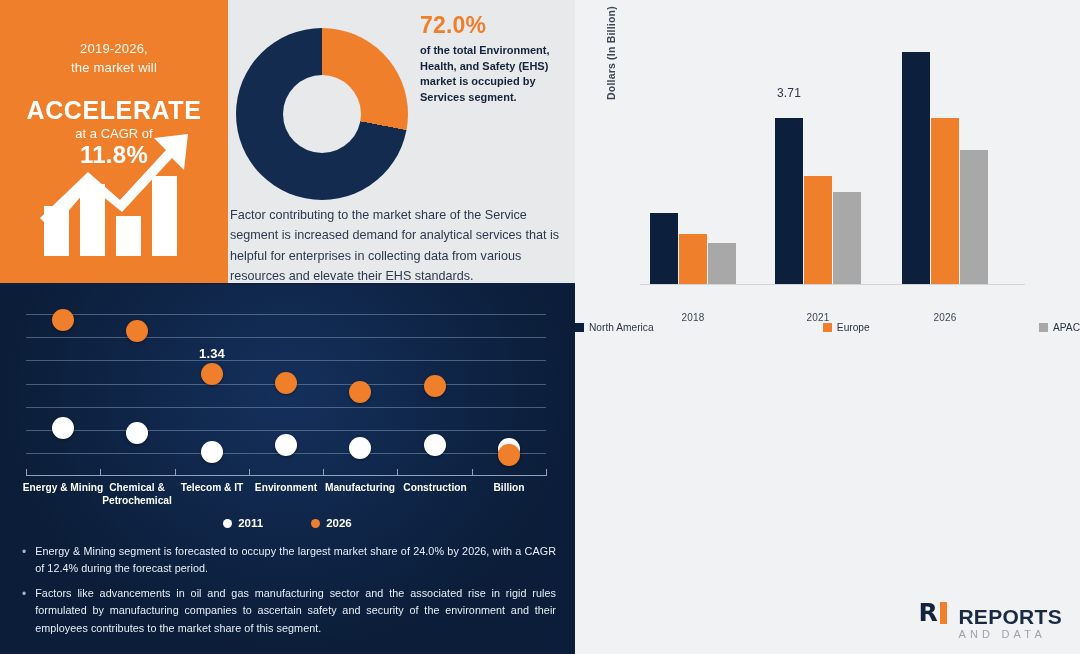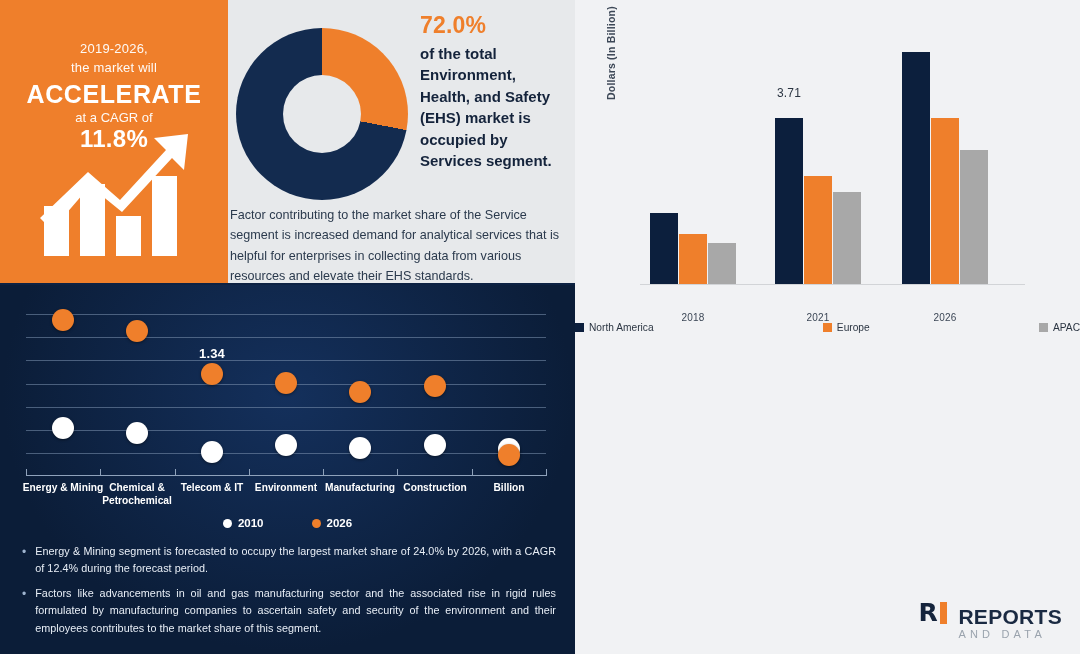--- a/index.html
+++ b/index.html
@@ -16,21 +16,21 @@
   }
 
   
   .panel-accelerate {
     position: absolute; left: 0; top: 0; width: 228px; height: 285px;
     background: #ef7f2b; overflow: hidden;
   }
   .acc-text { position: absolute; left: 0; top: 40px; width: 228px; text-align: center; color: #fff; }
   .acc-l1 { font-size: 13px; letter-spacing: .2px; opacity: .96; line-height: 1.45; }
   .acc-l2 { font-size: 13px; letter-spacing: .2px; opacity: .96; line-height: 1.45; }
-  .acc-big { font-size: 25px; font-weight: bold; letter-spacing: .6px; margin-top: 2px; line-height: 1.15; }
+  .acc-big { font-size: 25px; font-weight: bold; letter-spacing: .6px; margin-top: 18px; line-height: 1.15; }
   .acc-l3 { font-size: 13px; margin-top: 2px; opacity: .96; }
   .acc-cagr { font-size: 24px; font-weight: bold; letter-spacing: .3px; line-height: 1.15; }
   .acc-icon { position: absolute; left: 36px; top: 132px; width: 160px; height: 130px; }
 
   
   .panel-donut {
     position: absolute; left: 228px; top: 0; width: 347px; height: 285px;
     background: #e7e9eb;
     padding-left: 32px;
   }
@@ -39,21 +39,21 @@
     border-radius: 50%;
   }
   .donut-hole {
     position: absolute; left: 50%; top: 50%; width: 78px; height: 78px;
     margin-left: -39px; margin-top: -39px; border-radius: 50%;
     background: #e7e9eb;
   }
   .donut-stat { position: absolute; left: 192px; top: 12px; width: 150px; }
   .donut-pct { font-size: 23px; font-weight: bold; color: #ef7f2b; letter-spacing: .2px; }
   .donut-desc {
-    margin-top: 4px; font-size: 15px; font-weight: bold; color: #14233b;
+    margin-top: 4px; font-size: 11px; font-weight: bold; color: #14233b;
     line-height: 1.43;
   }
   .donut-note {
     position: absolute; left: 0px; top: 205px; width: 340px;
     font-size: 12.6px; color: #2b3a4d; line-height: 1.62; padding-left: 2px;
   }
 
   
   .panel-dots {
     position: absolute; left: 0; top: 285px; width: 575px; height: 369px;
@@ -220,21 +220,21 @@
         <div class="dp-xlabel" style="left: 111px; width: 86.2857px;">Chemical &amp; Petrochemical</div>
         <div class="dp-xlabel" style="left: 186px; width: 86.2857px;">Telecom &amp; IT</div>
         <div class="dp-xlabel" style="left: 260px; width: 86.2857px;">Environment</div>
         <div class="dp-xlabel" style="left: 334px; width: 86.2857px;">Manufacturing</div>
         <div class="dp-xlabel" style="left: 409px; width: 86.2857px;">Construction</div>
         <div class="dp-xlabel" style="left: 483px; width: 86.2857px;">Billion</div>
       </div>
     <div class="dp-legend" id="dp-legend">
         <div class="dp-leg-item">
           <span class="dp-leg-dot" style="background: rgb(255, 255, 255);"></span>
-          <span>2010</span>
+          <span>2011</span>
         </div>
         <div class="dp-leg-item">
           <span class="dp-leg-dot" style="background: rgb(239, 127, 43);"></span>
           <span>2026</span>
         </div>
       </div>
     <div class="dp-bullets" id="dp-bullets">
         <div class="dp-bullet">
           <span class="dp-bullet-mark">•</span>
           <span class="dp-bullet-text">Energy &amp; Mining segment is forecasted to occupy the largest market share of 24.0% by 2026, with a CAGR of 12.4% during the forecast period.</span>

